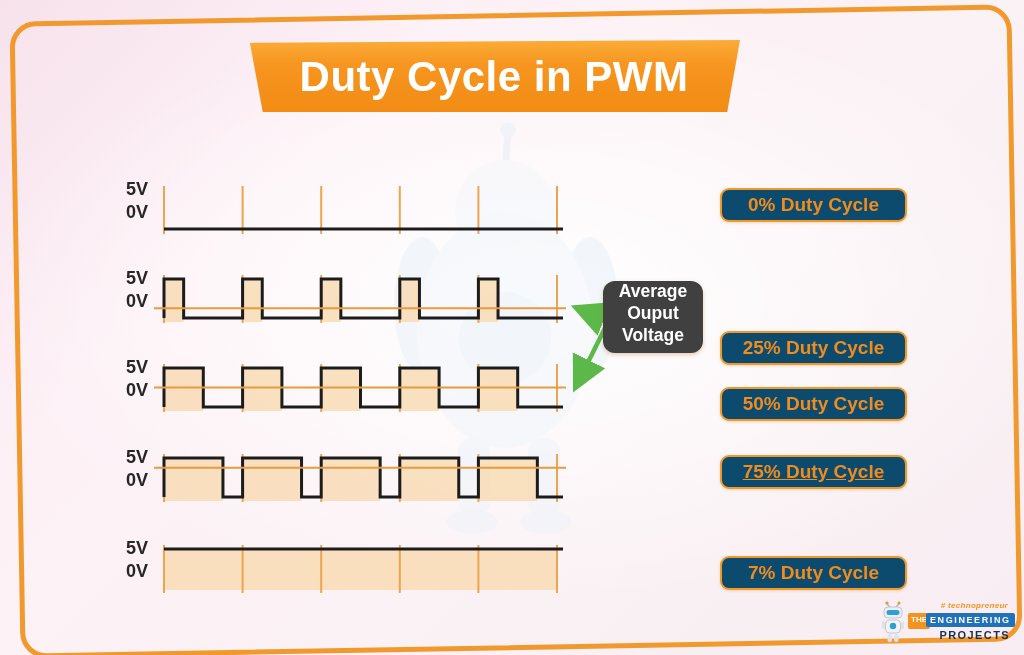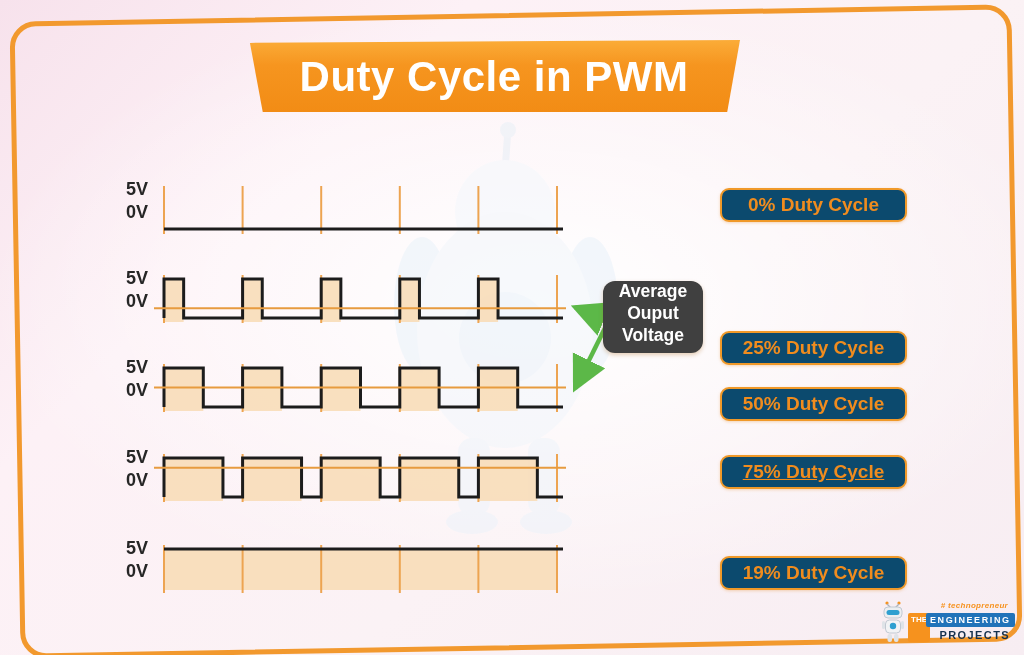--- a/index.html
+++ b/index.html
@@ -51,21 +51,21 @@
     box-shadow:0 2px 4px rgba(170,100,20,.3);
   }
   .annotation span{white-space:pre-line;}
   .arrows{position:absolute;left:0;top:0;pointer-events:none;}
   .logo{position:absolute;left:880px;top:599px;width:130px;height:46px;font-weight:bold;}
   .logo .tagline{
     position:absolute;right:2px;top:2px;font-size:8px;font-style:italic;
     color:#f6921e;letter-spacing:.3px;
   }
   .logo .the{
-    position:absolute;left:28px;top:14px;height:29px;line-height:14px;
+    position:absolute;left:28px;top:14px;height:16px;line-height:14px;
     background:#f6921e;color:#fff;font-size:8px;padding:0 3px;border-radius:2px;
   }
   .logo .eng{
     position:absolute;left:46px;top:14px;height:14px;line-height:14px;
     background:#2173b9;color:#fff;font-size:9px;letter-spacing:1.6px;
     padding:0 4px;border-radius:2px;
   }
   .logo .proj{
     position:absolute;right:0px;top:30px;font-size:11px;color:#16314e;letter-spacing:1.4px;
   }
@@ -181,21 +181,21 @@
           <path d="M 4 12 H 403" fill="none" stroke="#1c1c1c" stroke-width="3" stroke-linejoin="miter"></path>
         </svg>
       </div>
     </div>
 
   <div id="labels-layer">
       <div class="duty-box" style="top: 188px;">0% Duty Cycle</div>
       <div class="duty-box" style="top: 291px; margin-top: 40px;">25% Duty Cycle</div>
       <div class="duty-box" style="top: 363px; margin-top: 24px;">50% Duty Cycle</div>
       <div class="duty-box" style="top: 455px; text-decoration: underline;">75% Duty Cycle</div>
-      <div class="duty-box" style="top: 556px;">19% Duty Cycle</div>
+      <div class="duty-box" style="top: 556px;">7% Duty Cycle</div>
     </div>
 
   <svg id="arrows" class="arrows" width="1024" height="655" viewBox="0 0 1024 655">
     <defs>
       <marker id="ah" markerWidth="9" markerHeight="9" refX="7" refY="4" orient="auto">
         <path d="M0,0 L8,4 L0,8 Z" fill="#5cb848"></path>
       </marker>
     </defs>
   <line x1="607" y1="320" x2="575" y2="307.25" stroke="#5cb848" stroke-width="4.5" marker-end="url(#ah)"></line>
       <line x1="607" y1="324" x2="575" y2="388.5" stroke="#5cb848" stroke-width="4.5" marker-end="url(#ah)"></line>

